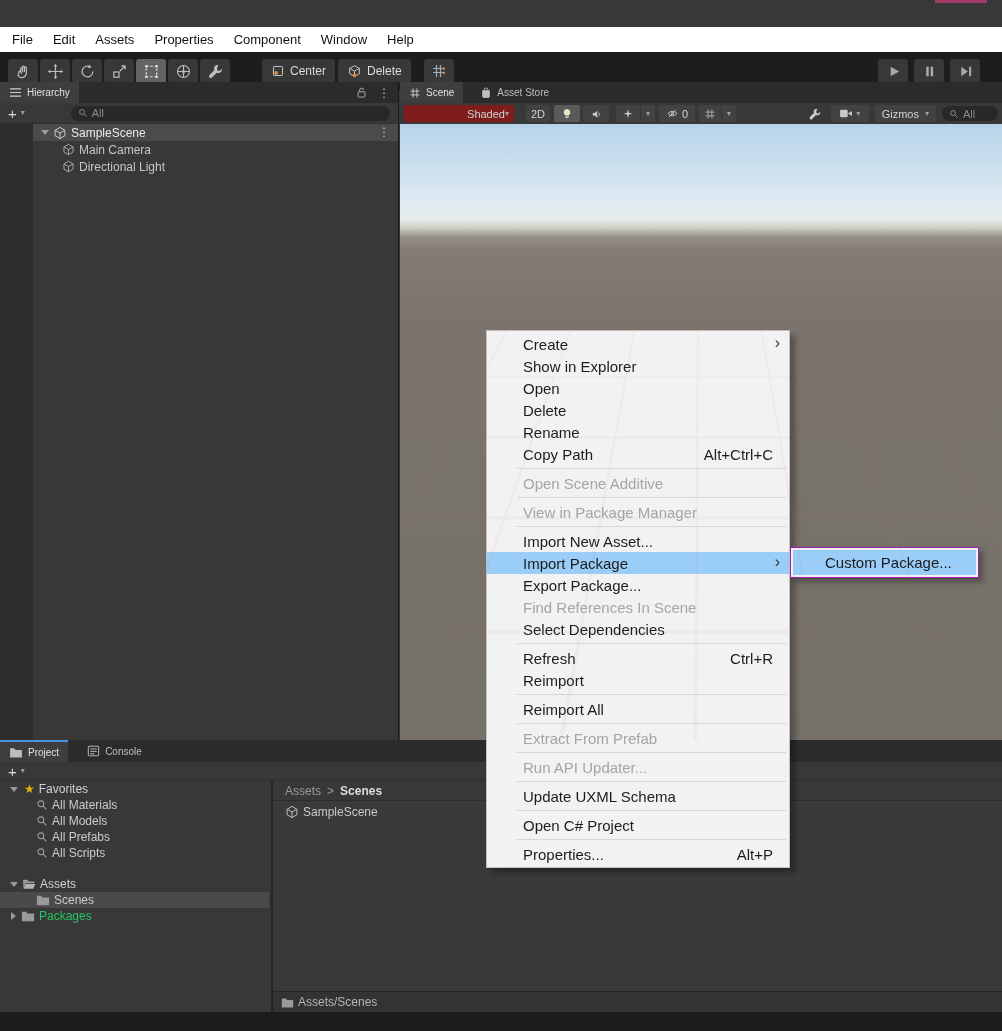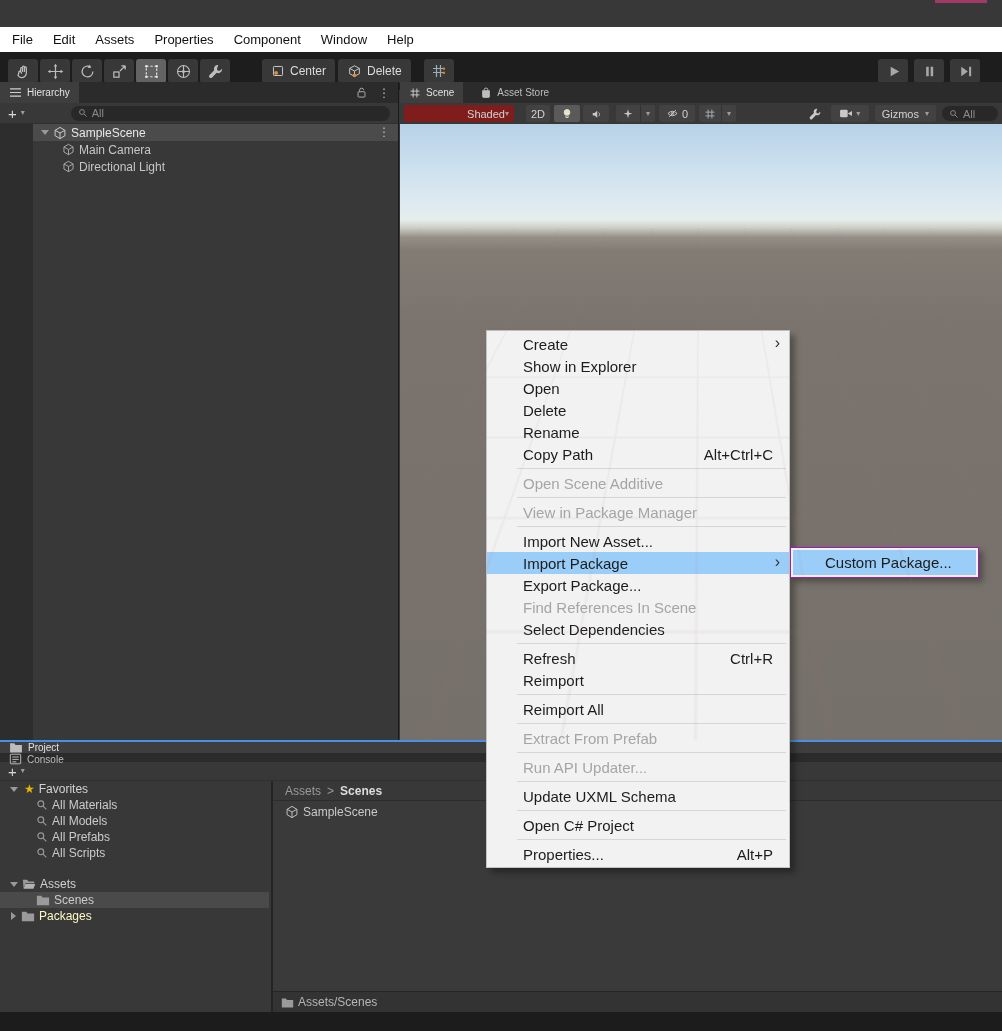--- a/index.html
+++ b/index.html
@@ -70,21 +70,21 @@
   .viewport { position:absolute; top:42px; left:0; right:0; bottom:0; overflow:hidden;
     background:linear-gradient(180deg,#b7d2e8 0%,#cfe2ef 8%,#dfeaf1 13%,#e6eeec 15.5%,
                #cdd0c6 16.8%,#958f88 18.4%,#827c75 20.5%,#7b746e 32%,#76706a 100%); }
   .vp-grid { position:absolute; top:104px; left:-300px; width:1200px; height:1400px;
     background-image:repeating-linear-gradient(0deg, rgba(150,100,80,.55) 0 1px, transparent 1px 46px),
                      repeating-linear-gradient(90deg, rgba(150,100,80,.55) 0 1px, transparent 1px 46px);
     transform:perspective(500px) rotateX(62deg); transform-origin:50% 0; opacity:.12; }
 
   
   .bottom { position:absolute; top:740px; left:0; width:1002px; height:272px; background:var(--panel); }
-  .bottom .panel-tabbar { height:22px;flex-direction:column; }
+  .bottom .panel-tabbar { height:22px; }
   .p-toolbar { height:19px; background:var(--panel); display:flex; align-items:center; padding:0 8px;
                border-bottom:1px solid #2f2f2f; }
   .p-tree { position:absolute; top:41px; left:0; width:269px; bottom:0; background:var(--panel); }
   .prow { height:16px; display:flex; align-items:center; font-size:12px; color:#cbcbcb; }
   .prow.selected { background:#4a4a4a; }
   .prow .l0 { width:6px; } .prow .l1 { width:36px; }
   .spacer14 { height:15px; }
   .star { color:#e7b40a; font-size:12px; margin:0 4px 0 2px; }
   .p-content { position:absolute; top:41px; left:271px; right:0; bottom:0; background:#3a3a3a;
                border-left:2px solid #242424; }
@@ -482,21 +482,21 @@
         <span>Scenes</span>
       </div>
       <div class="prow">
         <span class="l0"></span>
           <span class="tri-right"></span>
         <span class="ico">
             <svg width="14" height="12" viewBox="0 0 16 13">
               <path d="M1 1.5h5l1.5 2H15v9H1z" fill="#9a9a9a"></path>
             </svg>
           </span>
-        <span style="color:#fef9c3">Packages</span>
+        <span style="color:#22c55e">Packages</span>
       </div>
     </div>
 
     <div class="p-content">
       <div class="breadcrumb">
         <span>Assets</span>
         <span>&gt;</span>
         <span class="crumb-current">Scenes</span>
       </div>
       <div class="asset-row">

